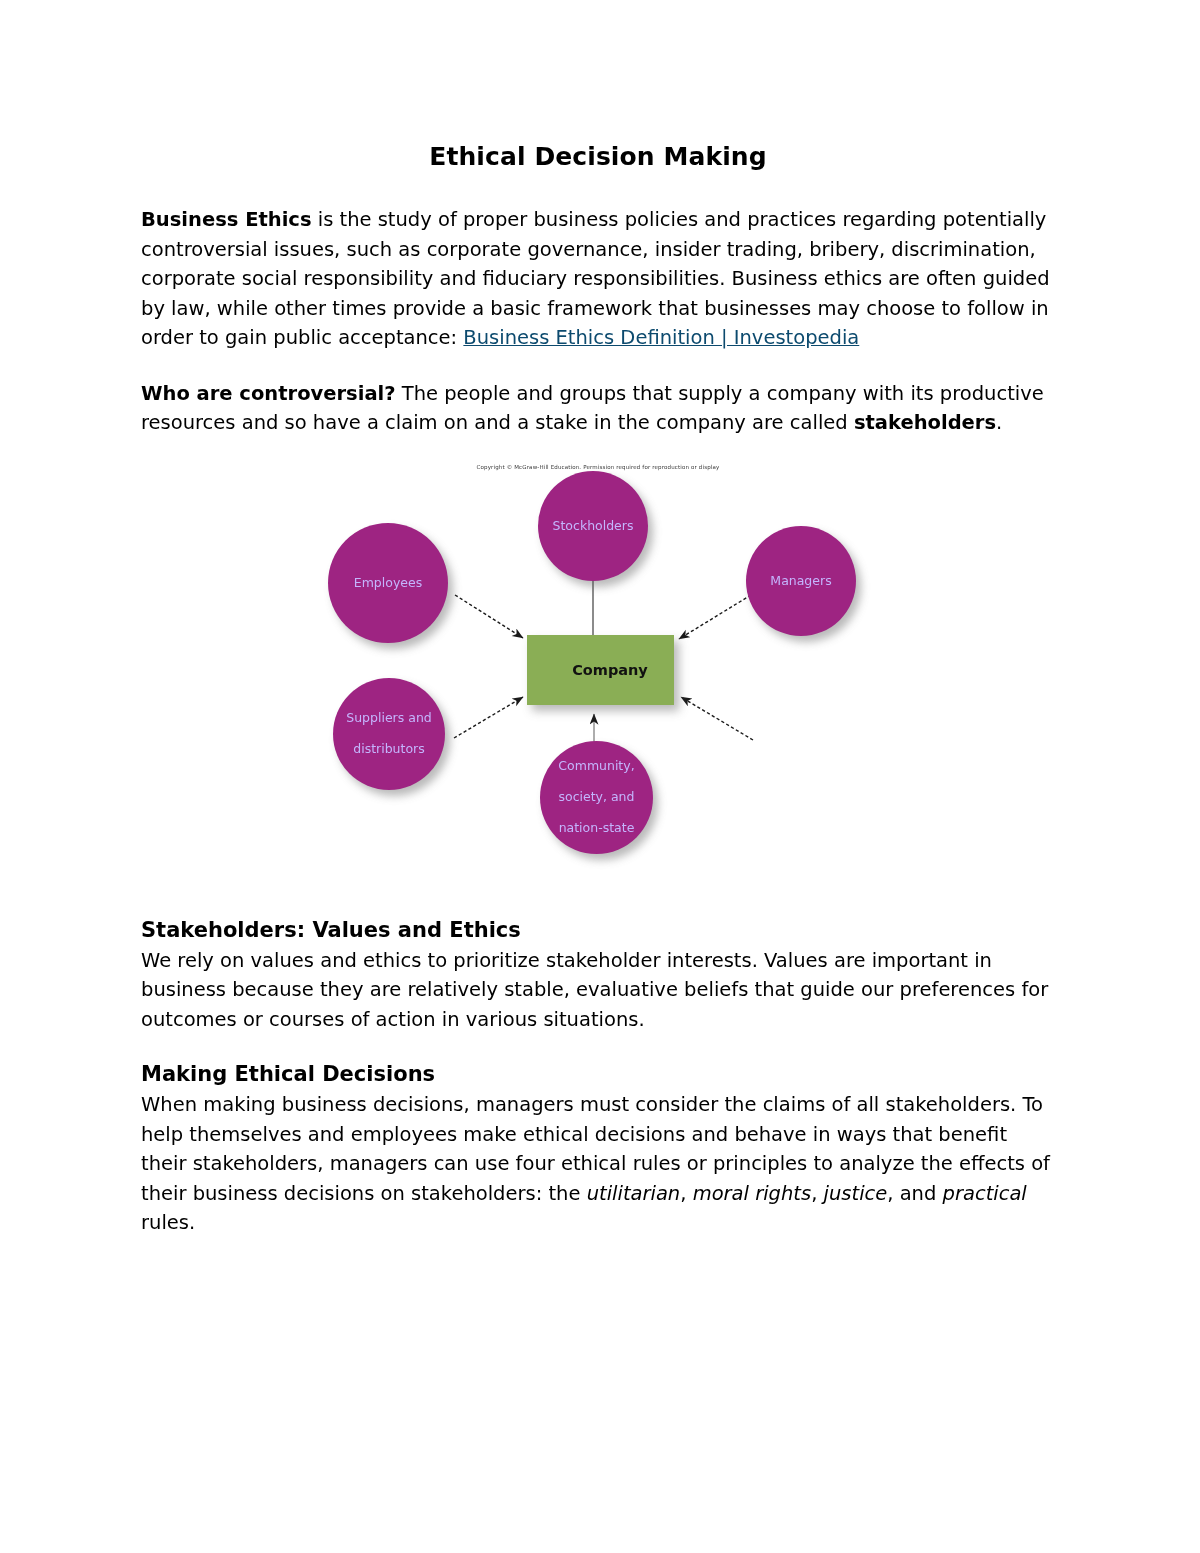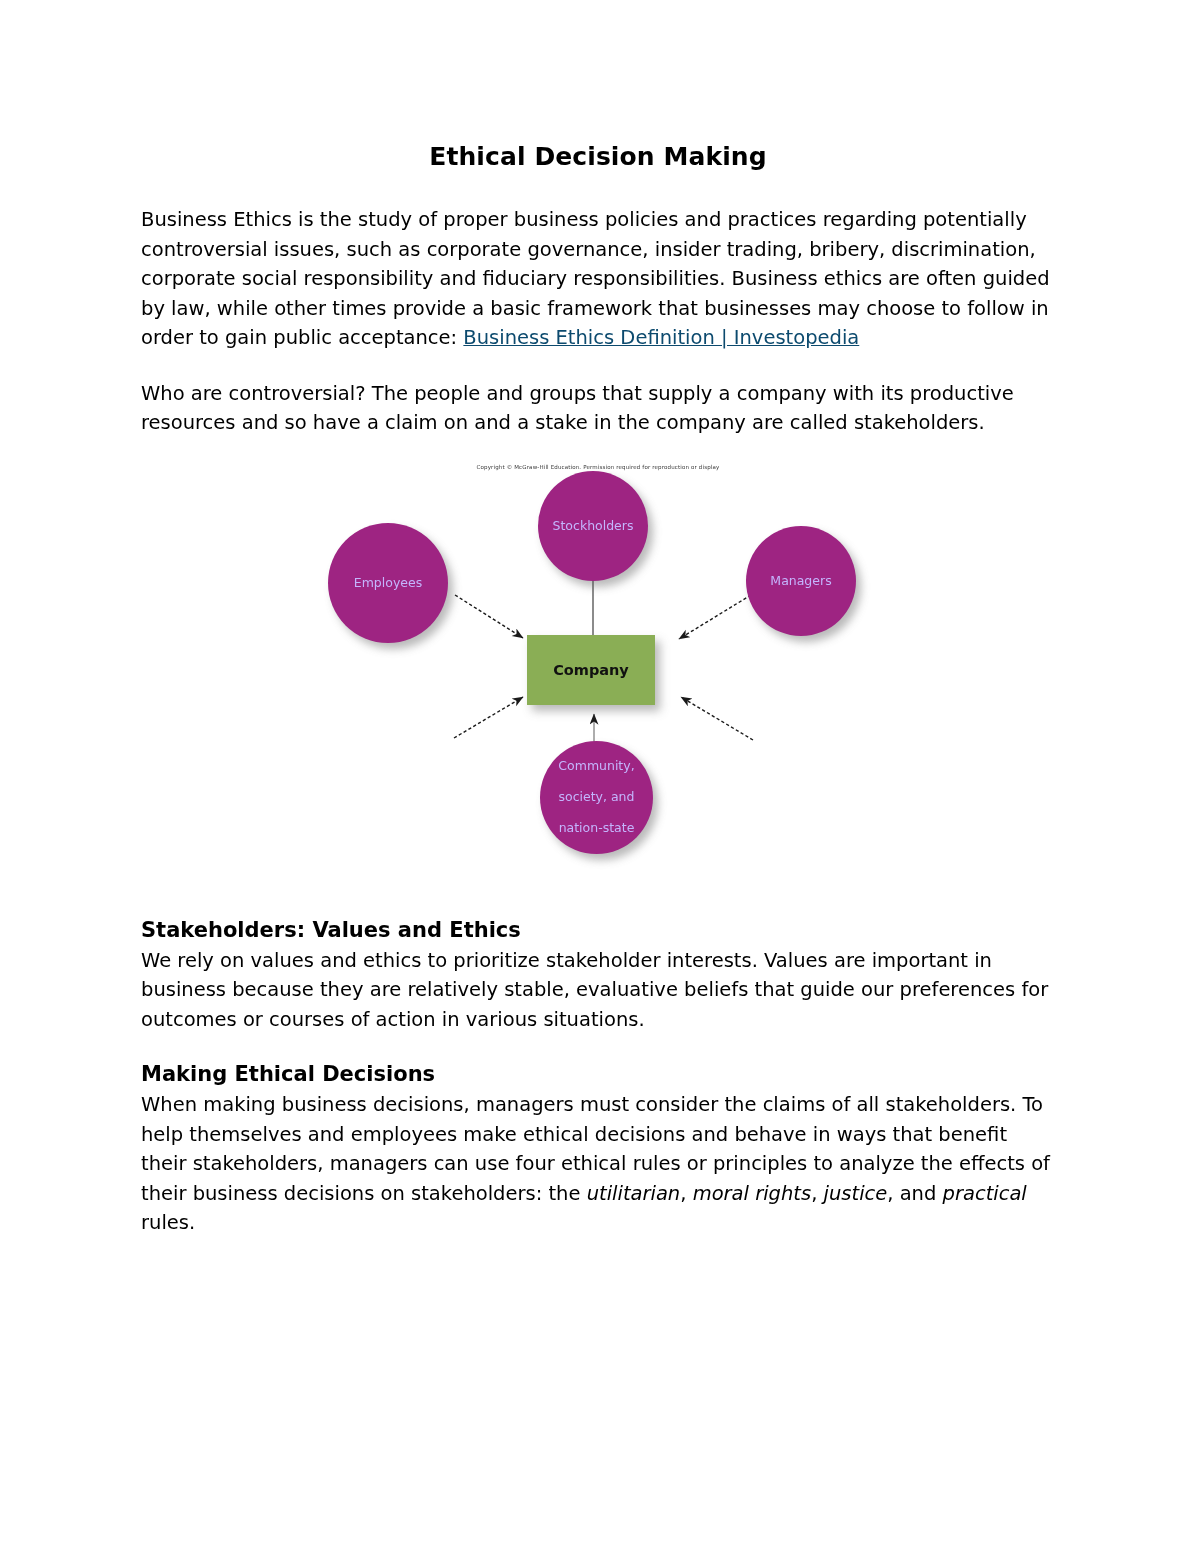--- a/index.html
+++ b/index.html
@@ -31,21 +31,21 @@
     text-align: center;
     margin: 0 0 34px 0;
     letter-spacing: 0.1px;
   }
   p.para {
     font-size: 19.5px;
     line-height: 29.5px;
     margin: 0 0 26px 0;
     text-align: left;
   }
-  .b { font-weight: normal; }
+  .b { font-weight: bold; }
   .i { font-style: italic; }
   a.link, .link {
     color: #0c4a6e;
     text-decoration: underline;
     cursor: pointer;
   }
   h2.section-head {
     font-size: 21px;
     font-weight: bold;
     margin: 0 0 2px 0;
@@ -157,27 +157,30 @@
         </div>
 
         <div class="node" style="left:187px; top:45px; width:120px; height:120px;">
           <span>Employees</span>
         </div>
 
         <div class="node" style="left:605px; top:48px; width:110px; height:110px;">
           <span>Managers</span>
         </div>
 
+        <div class="node" style="left:192px; top:200px; width:112px; height:112px;">
+          <span><span>Suppliers and</span><br><span>distributors</span></span>
+        </div>
 
 
         <div class="node" style="left:399px; top:263px; width:113px; height:113px;">
           <span><span>Community,</span><br><span>society, and</span><br><span>nation-state</span></span>
         </div>
 
-        <div class="center-box" style="left:386px; top:157px; width:128px; height:70px;">
+        <div class="center-box" style="left:386px; top:157px; width:128px; height:70px;padding-left:19px;">
           <span>Company</span>
         </div>
 
       </div>
     </div>
 
     <div class="section-block">
       <h2 class="section-head">Stakeholders: Values and Ethics</h2>
       <p class="para">We rely on values and ethics to prioritize stakeholder interests. Values are important in business because they are relatively stable, evaluative beliefs that guide our preferences for outcomes or courses of action in various situations.</p>
     </div>

